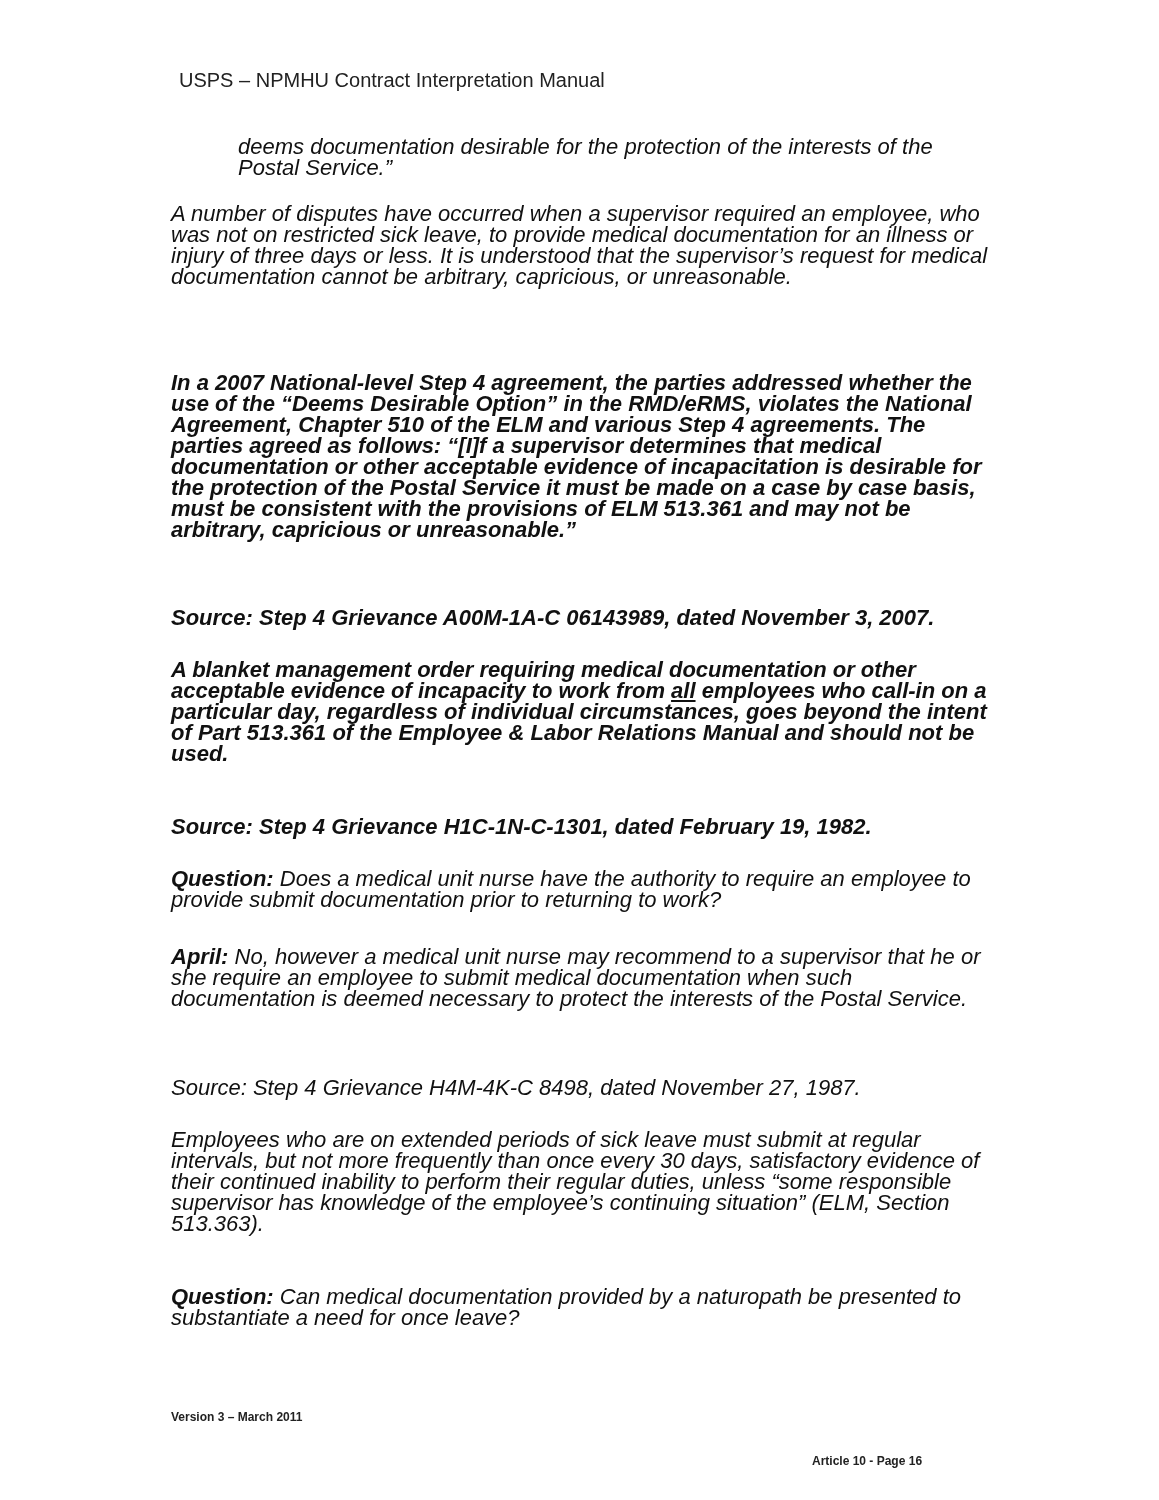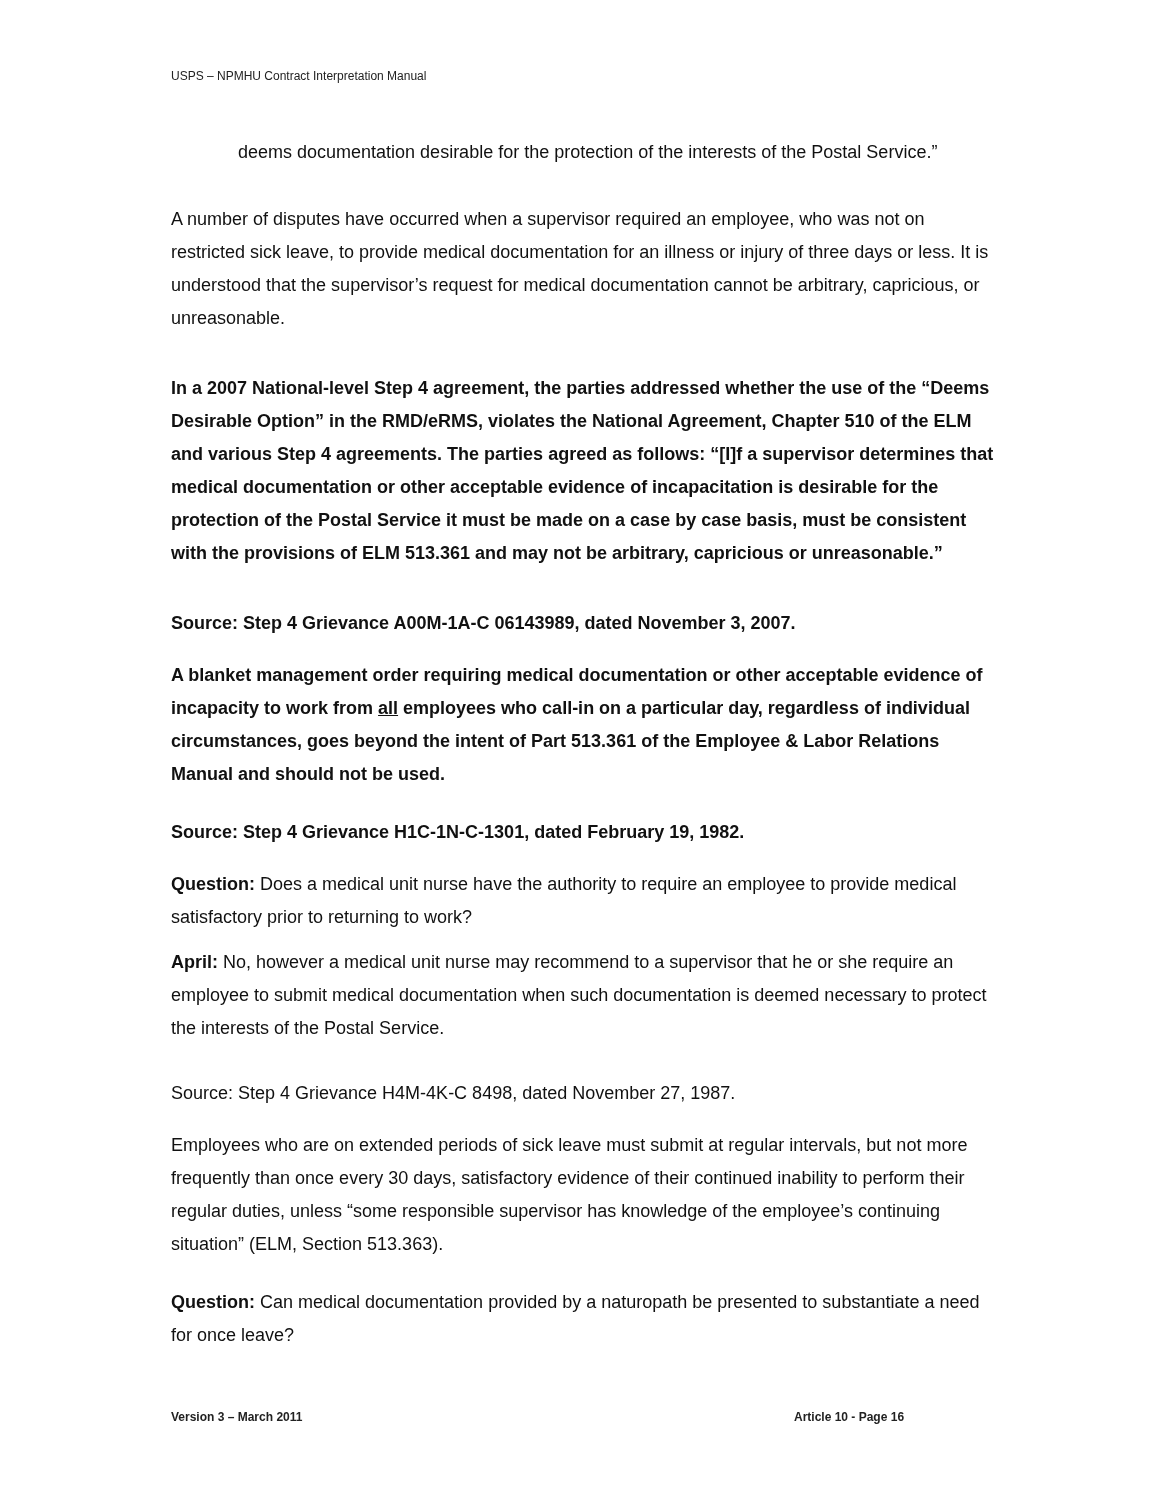--- a/index.html
+++ b/index.html
@@ -1,19 +1,19 @@
 <!DOCTYPE html>
 <html><head>
 <meta charset="utf-8">
 <style>
   html, body { margin: 0; padding: 0; background: #ffffff; }
   body { width: 1159px; height: 1500px; position: relative; overflow: hidden;
          font-family: "Liberation Sans", sans-serif; color: #111; }
-  .header { position: absolute; left: 171px; top: 69px; font-size: 12px; color: #222; }
-  .block { position: absolute; left: 171px; width: 830px; font-size: 18px; line-height: 33px; }
+  .header { position: absolute; left: 179px; top: 69px; font-size: 20px; color: #222; }
+  .block { position: absolute; left: 171px; width: 830px; font-size: 22px; line-height: 21px; font-style: italic; }
   .indent { left: 238px; width: 760px; }
   .bold { font-weight: bold; }
   .u { text-decoration: underline; }
   .footer { position: absolute; top: 1410px; font-size: 12px; font-weight: bold; color: #222; }
   p { margin: 0; }
 </style>
 </head>
 <body>
 
 <div class="header">USPS – NPMHU Contract Interpretation Manual</div>
@@ -23,24 +23,24 @@
 <p class="block" style="top:203px;">A number of disputes have occurred when a supervisor required an employee, who was not on restricted sick leave, to provide medical documentation for an illness or injury of three days or less.  It is understood that the supervisor’s request for medical documentation cannot be arbitrary, capricious, or unreasonable.</p>
 
 <p class="block bold" style="top:372px;">In a 2007 National-level Step 4 agreement, the parties addressed whether the use of the “Deems Desirable Option” in the RMD/eRMS, violates the National Agreement, Chapter 510 of the ELM and various Step 4 agreements.  The parties agreed as follows:  “[I]f a supervisor determines that medical documentation or other acceptable evidence of incapacitation is desirable for the protection of the Postal Service it must be made on a case by case basis, must be consistent with the provisions of ELM 513.361 and may not be arbitrary, capricious or unreasonable.”</p>
 
 <p class="block bold" style="top:607px;">Source: Step 4 Grievance A00M-1A-C 06143989, dated November 3, 2007.</p>
 
 <p class="block bold" style="top:659px;"><span>A blanket management order requiring medical documentation or other acceptable evidence of incapacity to work from </span><span class="u">all</span><span> employees who call-in on a particular day, regardless of individual circumstances, goes beyond the intent of Part 513.361 of the Employee &amp; Labor Relations Manual and should not be used.</span></p>
 
 <p class="block bold" style="top:816px;">Source:  Step 4 Grievance H1C-1N-C-1301, dated February 19, 1982.</p>
 
-<p class="block" style="top:868px;"><span class="bold">Question:</span><span>  Does a medical unit nurse have the authority to require an employee to provide medical satisfactory prior to returning to work?</span></p>
+<p class="block" style="top:868px;"><span class="bold">Question:</span><span>  Does a medical unit nurse have the authority to require an employee to provide submit documentation prior to returning to work?</span></p>
 
 <p class="block" style="top:946px;"><span class="bold">April:</span><span>  No, however a medical unit nurse may recommend to a supervisor that he or she require an employee to submit medical documentation when such documentation is deemed necessary to protect the interests of the Postal Service.</span></p>
 
 <p class="block" style="top:1077px;">Source:  Step 4 Grievance H4M-4K-C 8498, dated November 27, 1987.</p>
 
 <p class="block" style="top:1129px;">Employees who are on extended periods of sick leave must submit at regular intervals, but not more frequently than once every 30 days, satisfactory evidence of their continued inability to perform their regular duties, unless “some responsible supervisor has knowledge of the employee’s continuing situation” (ELM, Section 513.363).</p>
 
 <p class="block" style="top:1286px;"><span class="bold">Question:</span><span> Can medical documentation provided by a naturopath be presented to substantiate a need for once leave?</span></p>
 
 <div class="footer" style="left:171px;">Version 3 – March 2011</div>
-<div class="footer" style="left:794px;">Article 10 - Page 16</div>
+<div class="footer" style="left:812px;margin-top:44px;">Article 10 - Page 16</div>
 
 </body></html>

